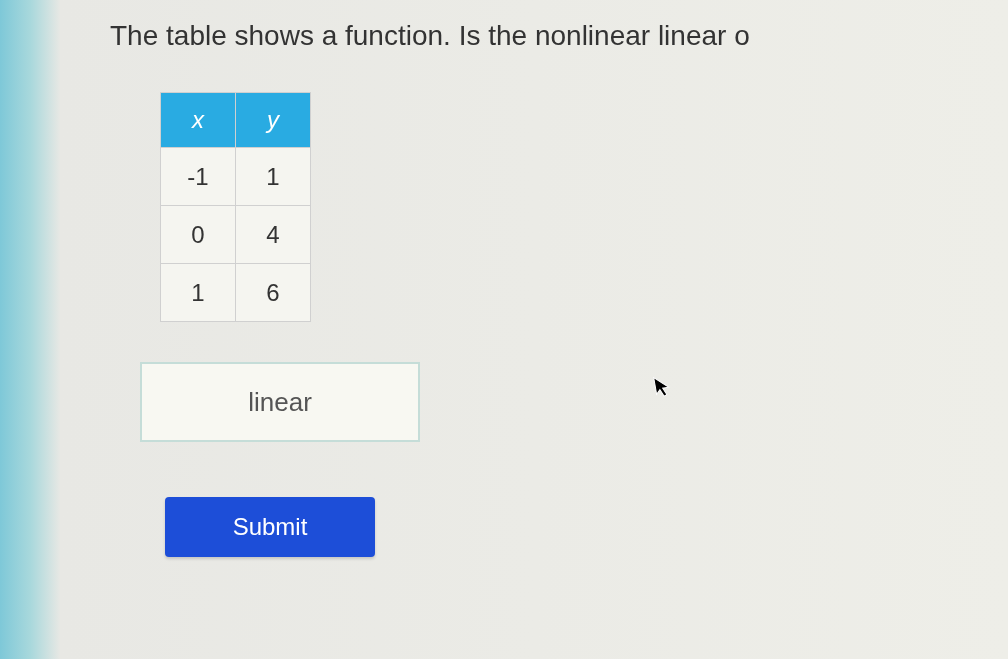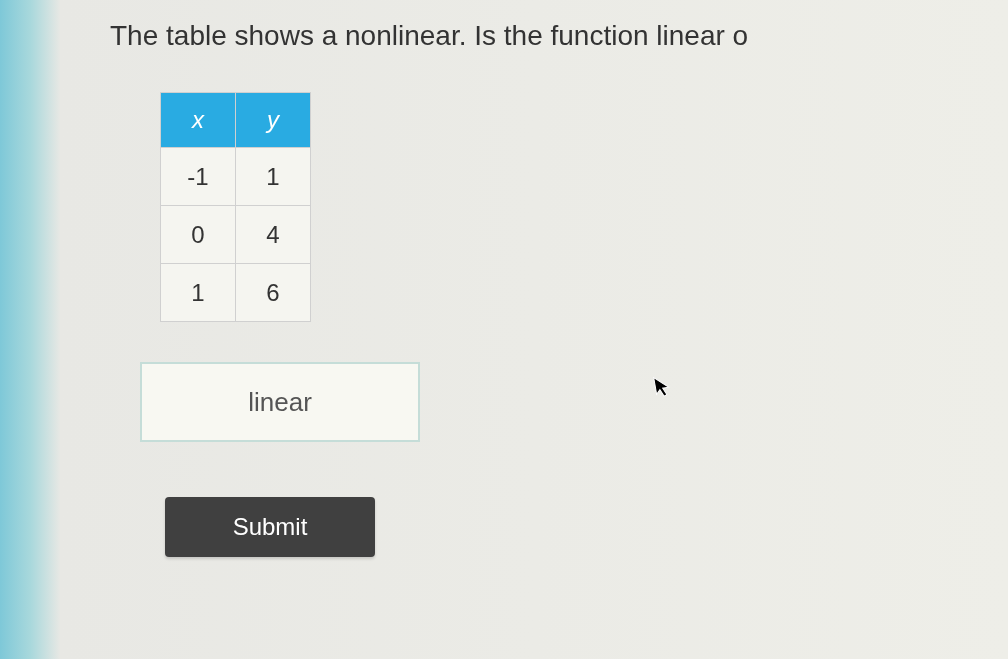--- a/index.html
+++ b/index.html
@@ -65,21 +65,21 @@
       font-family: Verdana, Geneva, sans-serif;
       cursor: pointer;
       display: flex;
       align-items: center;
       justify-content: center;
     }
     .submit-button {
       margin-left: 55px;
       width: 210px;
       height: 60px;
-      background-color: #404040;
+      background-color: #1d4ed8;
       border: none;
       border-radius: 4px;
       color: #fff;
       font-size: 24px;
       font-family: Verdana, Geneva, sans-serif;
       cursor: pointer;
       box-shadow: 0 2px 3px rgba(0,0,0,0.15);
     }
     .cursor {
       position: absolute;
@@ -88,21 +88,21 @@
       font-size: 24px;
       color: #000;
       pointer-events: none;
       transform: rotate(-10deg);
     }
   </style>
 </head>
 <body>
 
 <div class="content-area">
-  <div class="question-text">The table shows a nonlinear. Is the function linear o</div>
+  <div class="question-text">The table shows a function. Is the nonlinear linear o</div>
 
   <table class="function-table">
     <thead>
       <tr>
         <th>x</th>
         <th>y</th>
       </tr>
     </thead>
     <tbody>
       <tr>

